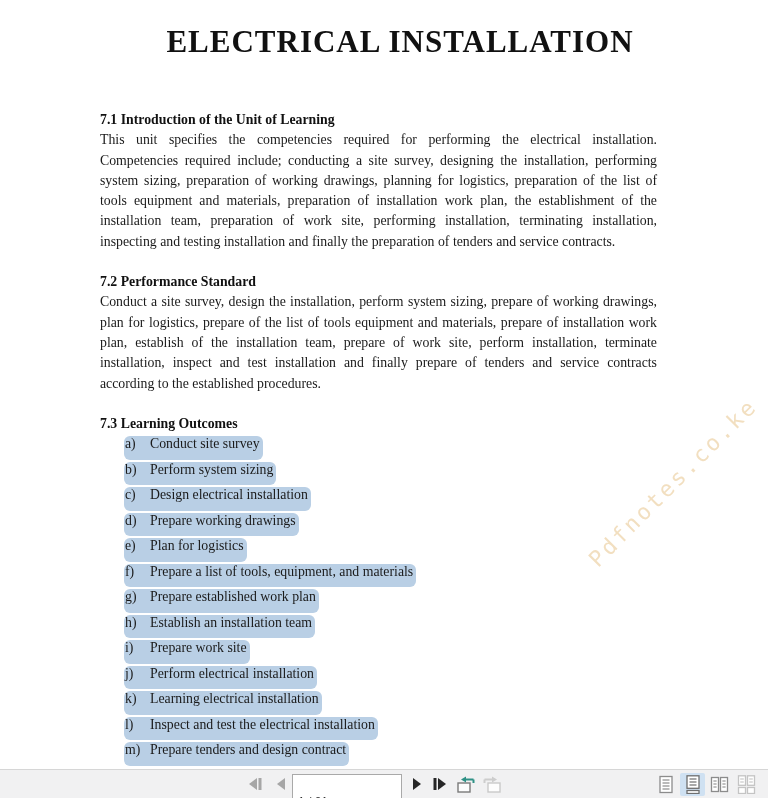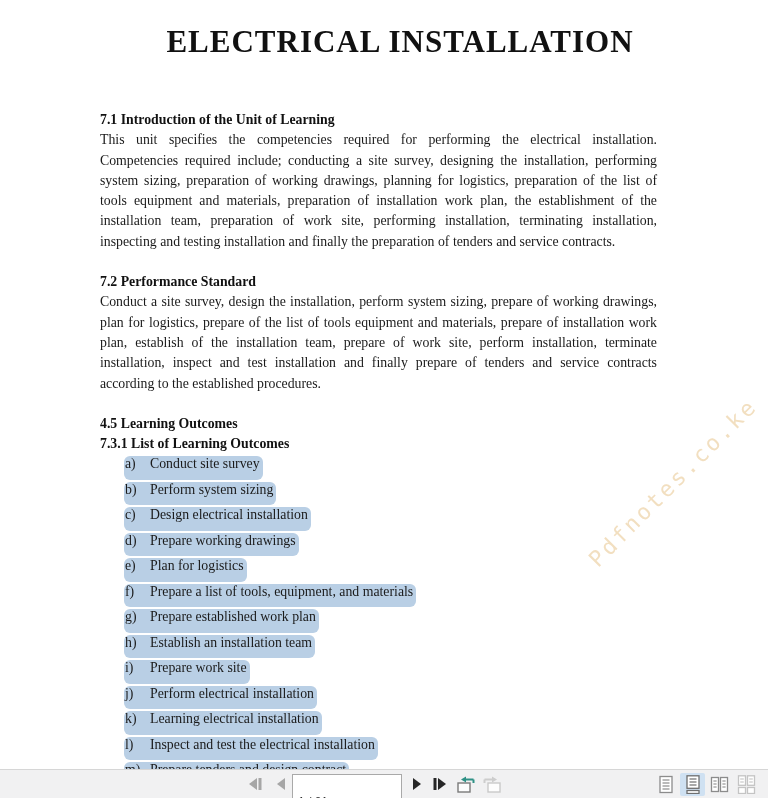--- a/index.html
+++ b/index.html
@@ -74,22 +74,21 @@
     <h1 class="doc-title">ELECTRICAL INSTALLATION</h1>
 
     <div class="doc-body">
 
       <div class="sec-heading">7.1 Introduction of the Unit of Learning</div>
       <p class="sec-para">This unit specifies the competencies required for performing the electrical installation. Competencies required include; conducting a site survey, designing the installation, performing system sizing, preparation of working drawings, planning for logistics, preparation of the list of tools equipment and materials, preparation of installation work plan, the establishment of the installation team, preparation of work site, performing installation, terminating installation, inspecting and testing installation and finally the preparation of tenders and service contracts.</p>
 
       <div class="sec-heading sec-gap">7.2 Performance Standard</div>
       <p class="sec-para">Conduct a site survey, design the installation, perform system sizing, prepare of working drawings, plan for logistics, prepare of the list of tools equipment and materials, prepare of installation work plan, establish of the installation team, prepare of work site, perform installation, terminate installation, inspect and test installation and finally prepare of tenders and service contracts according to the established procedures.</p>
 
-      <div class="sec-heading sec-gap">4.5 Learning Outcomes</div>
-      <div class="sec-heading">7.3.1 List of Learning Outcomes</div>
+      <div class="sec-heading sec-gap">7.3 Learning Outcomes</div>
 
       <ul class="outcomes-list">
         <li><span class="hl"><span class="li-marker">a)</span><span>Conduct site survey</span></span></li>
         <li><span class="hl"><span class="li-marker">b)</span><span>Perform system sizing</span></span></li>
         <li><span class="hl"><span class="li-marker">c)</span><span>Design electrical installation</span></span></li>
         <li><span class="hl"><span class="li-marker">d)</span><span>Prepare working drawings</span></span></li>
         <li><span class="hl"><span class="li-marker">e)</span><span>Plan for logistics</span></span></li>
         <li><span class="hl"><span class="li-marker">f)</span><span>Prepare a list of tools, equipment, and materials</span></span></li>
         <li><span class="hl"><span class="li-marker">g)</span><span>Prepare established work plan</span></span></li>
         <li><span class="hl"><span class="li-marker">h)</span><span>Establish an installation team</span></span></li>

